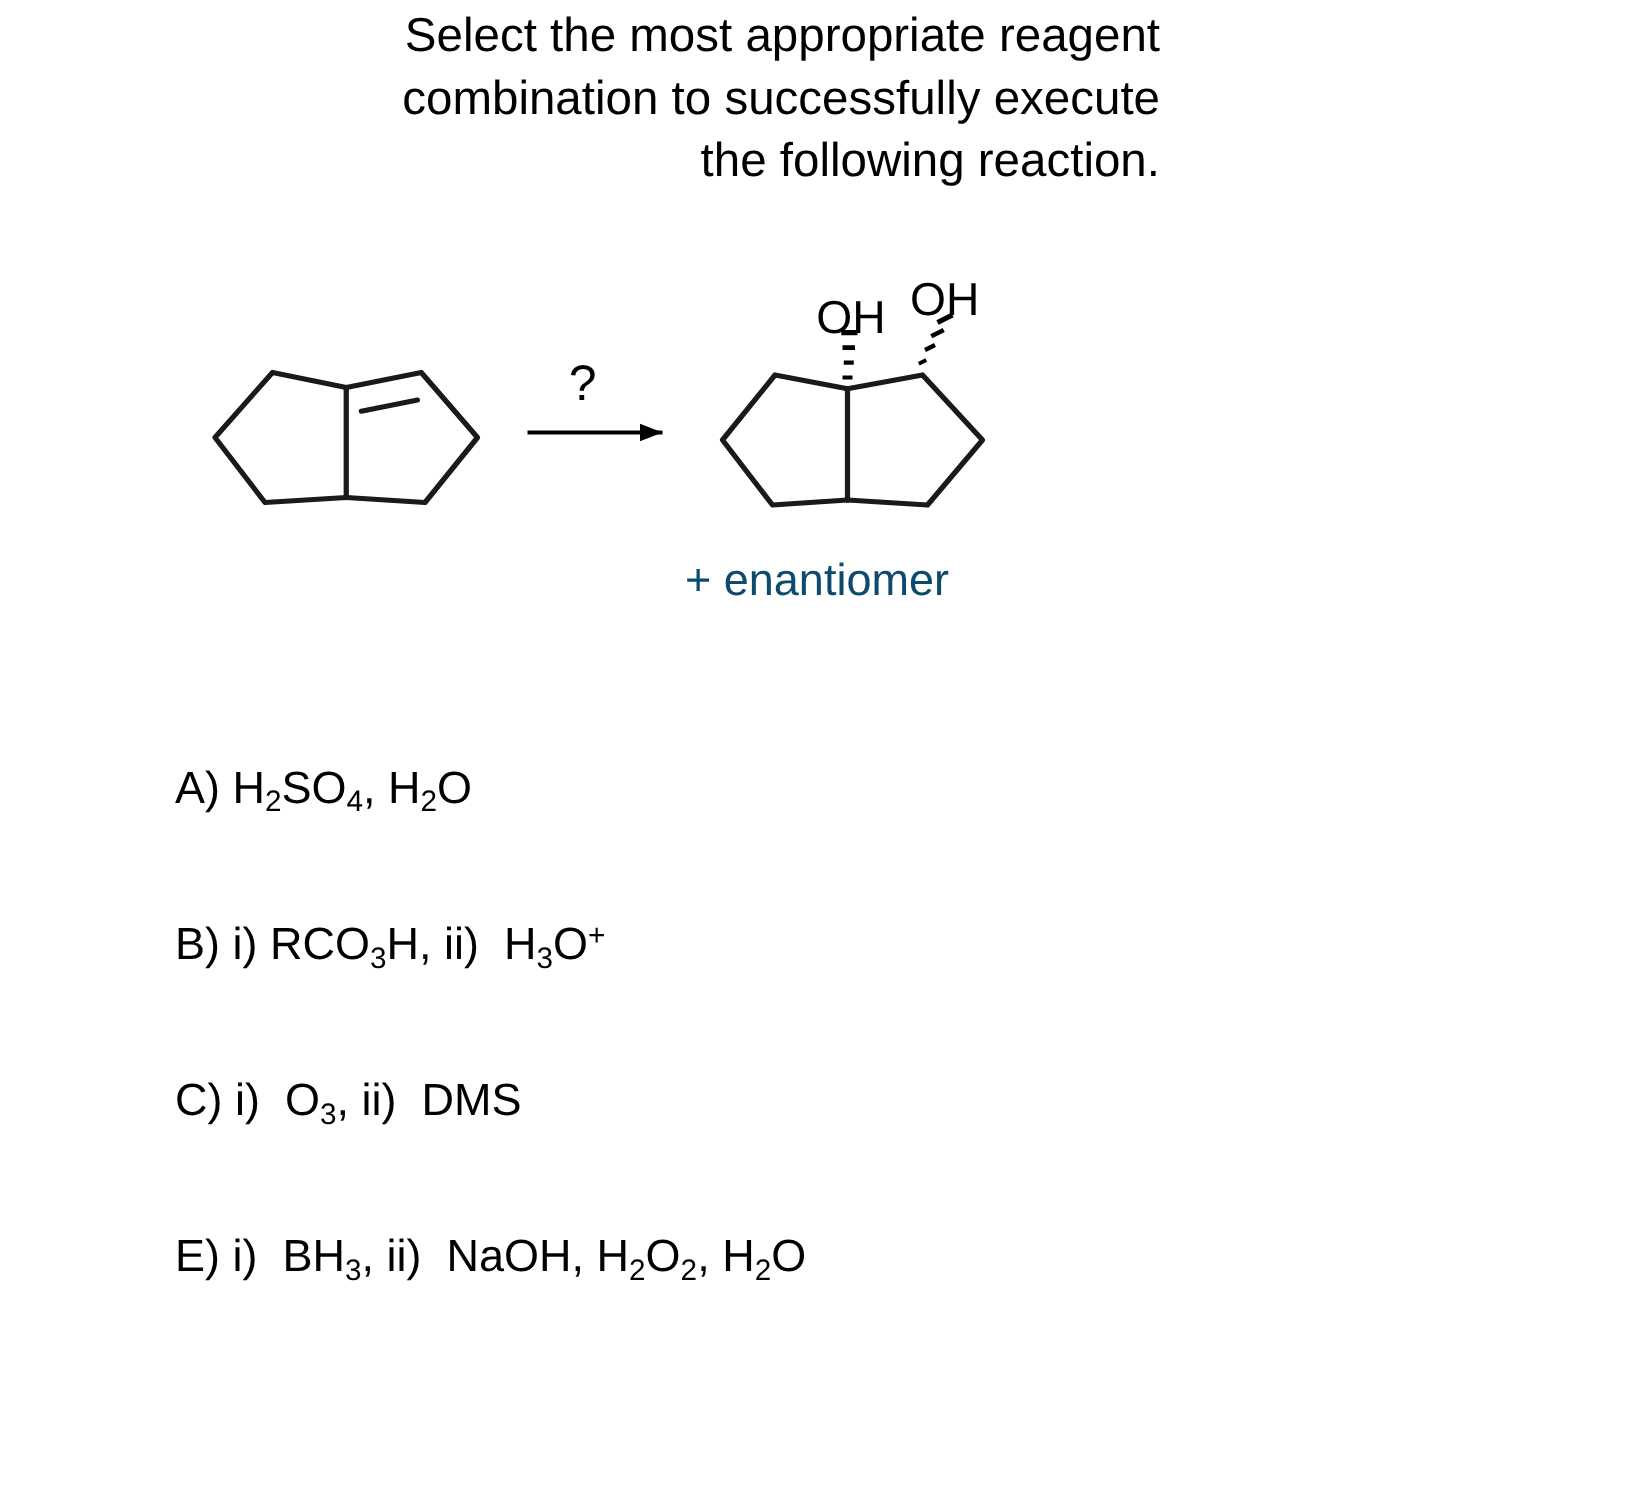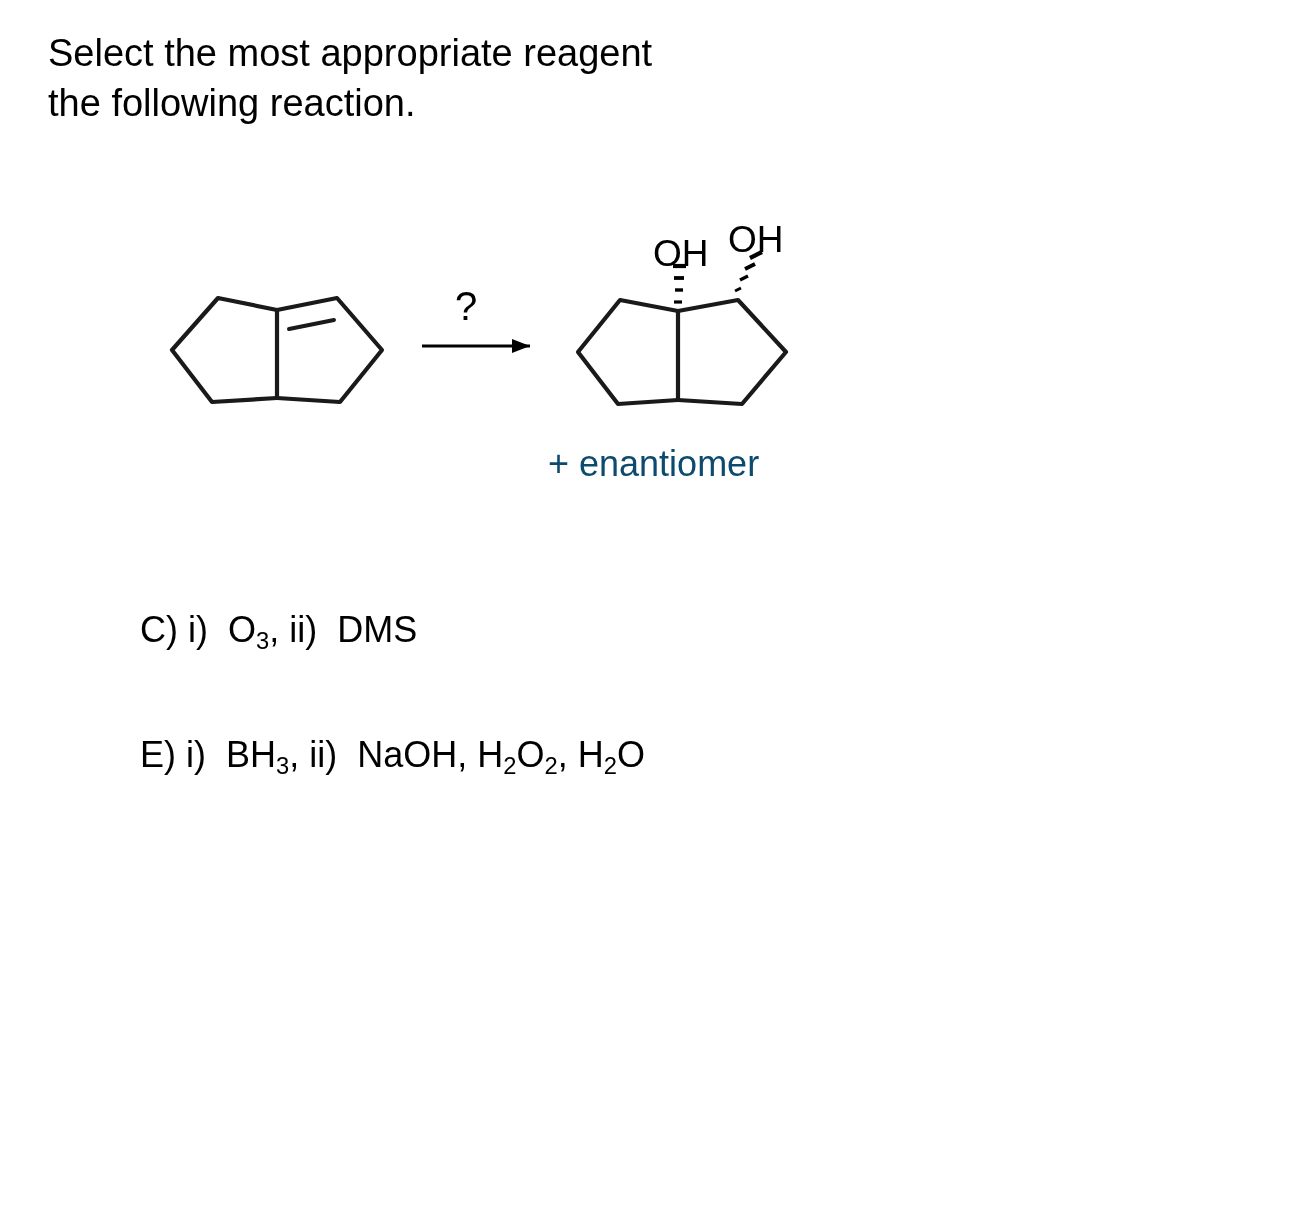--- a/index.html
+++ b/index.html
@@ -14,27 +14,28 @@
     position: relative;
     font-family: "Liberation Sans", sans-serif;
     color: #000000;
     overflow: hidden;
   }
 
   
   #question-prompt {
     position: absolute;
     left: 48px;
-    top: 28px;
+    top: 4px;
     width: 880px;
     font-family: "Liberation Sans", sans-serif;
     font-size: 38px;
     line-height: 1.32;
     color: #000000;
     letter-spacing: 0px;
+    text-align: right;
   }
   #question-prompt .pline { display: block; white-space: pre; }
 
   
   #reaction-scheme {
     position: absolute;
     left: 0px;
     top: 210px;
     width: 900px;
     height: 300px;
@@ -95,20 +96,21 @@
     vertical-align: baseline;
     position: relative;
     top: -0.48em;
   }
 </style>
 </head>
 <body>
 
 <div id="question-prompt">
   <span class="pline">Select the most appropriate reagent</span>
+  <span class="pline">combination to successfully execute</span>
   <span class="pline">the following reaction.</span>
 </div>
 
 <div id="reaction-scheme">
   <svg width="900" height="300" viewBox="0 0 900 300" xmlns="http://www.w3.org/2000/svg">
 
     <g>
 
       <path class="bond" d="M 277 100 L 218 88 L 172 140 L 212 192 L 277 188"></path>
 
@@ -150,15 +152,17 @@
       <text class="atom-label" x="653" y="56">OH</text>
       <text class="atom-label" x="728" y="42">OH</text>
     </g>
 
   </svg>
 </div>
 
 <div id="enantiomer-note">+ enantiomer</div>
 
 <div id="answer-choices">
+  <div class="choice">A) H<sub>2</sub>SO<sub>4</sub>, H<sub>2</sub>O</div>
+  <div class="choice">B) i) RCO<sub>3</sub>H, ii)  H<sub>3</sub>O<sup>+</sup></div>
   <div class="choice">C) i)  O<sub>3</sub>, ii)  DMS</div>
   <div class="choice">E) i)  BH<sub>3</sub>, ii)  NaOH, H<sub>2</sub>O<sub>2</sub>, H<sub>2</sub>O</div>
 </div>
 
 </body></html>

